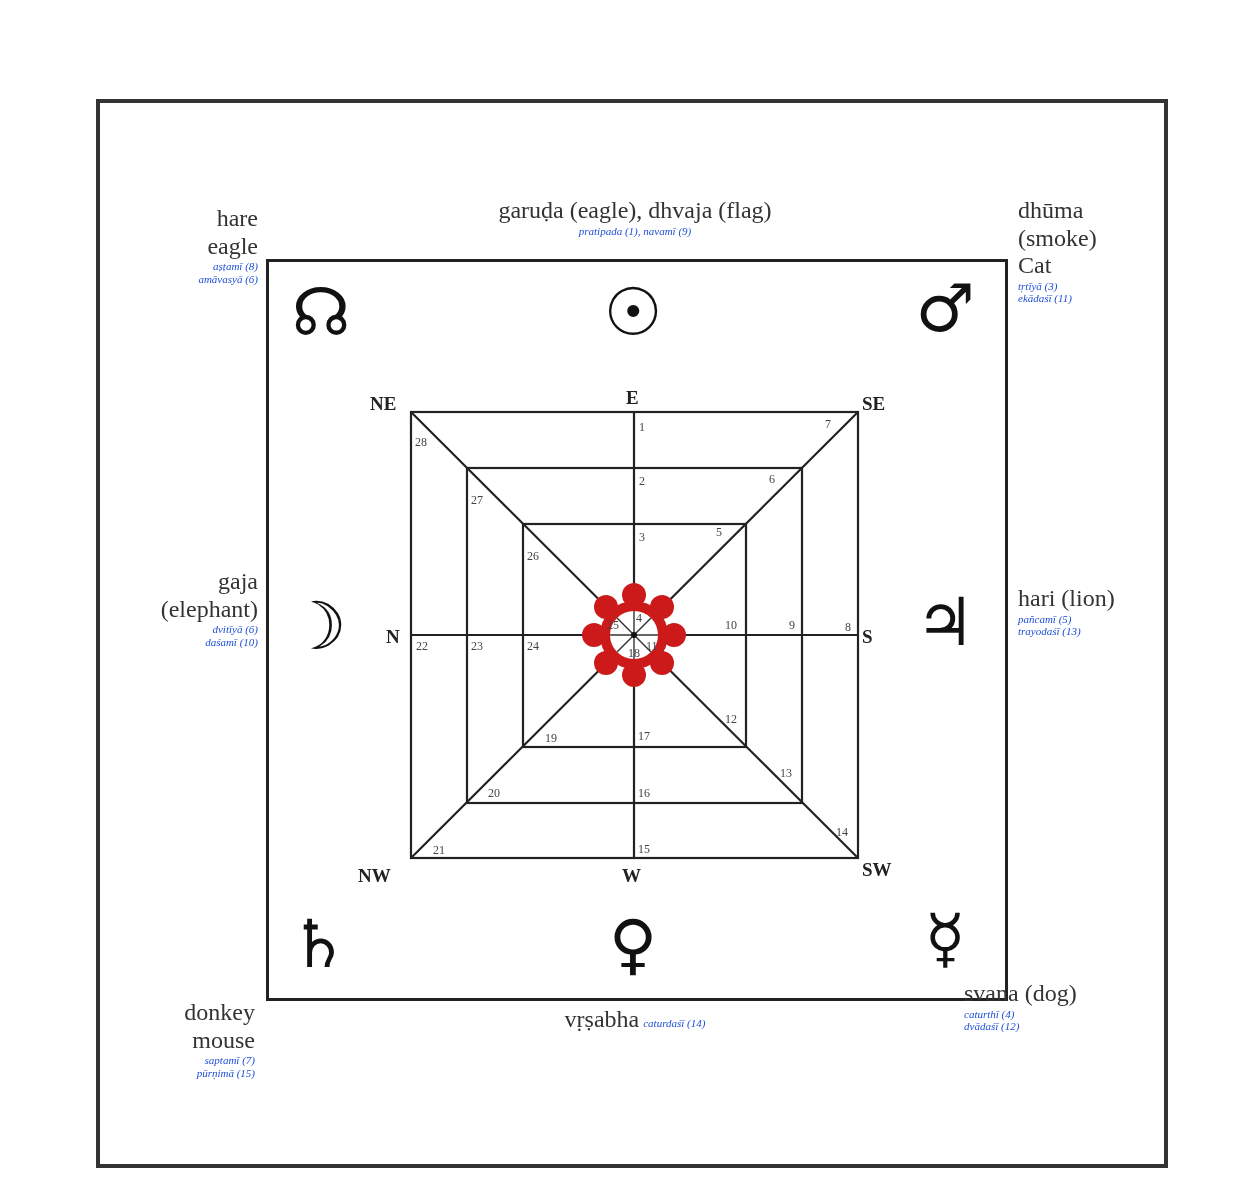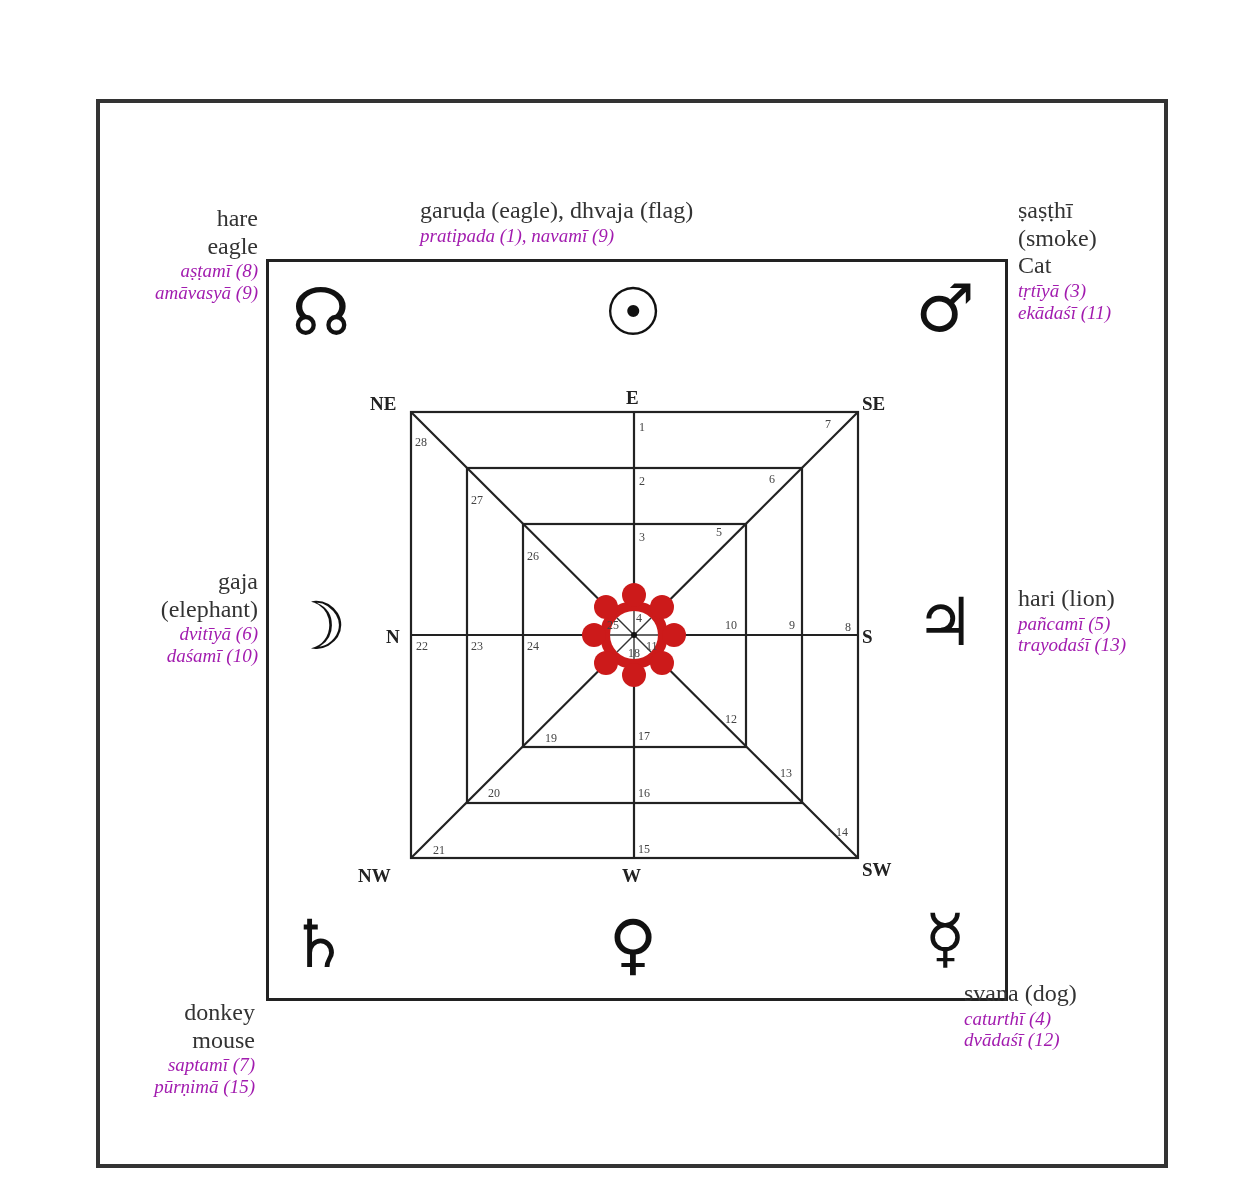--- a/index.html
+++ b/index.html
@@ -4,49 +4,49 @@
 <style>
   html, body { margin: 0; padding: 0; background: #ffffff; }
   body { width: 1248px; height: 1177px; position: relative; overflow: hidden;
          font-family: "Liberation Serif", "DejaVu Serif", serif; color: #222; }
   .outer-frame { position: absolute; left: 96px; top: 99px; width: 1072px; height: 1069px;
                  border: 4px solid #333; box-sizing: border-box; }
   .inner-frame { position: absolute; left: 266px; top: 259px; width: 742px; height: 742px;
                  border: 3px solid #222; box-sizing: border-box; }
   .lbl { position: absolute; line-height: 1.15; }
   .big { font-size: 24px; color: #333; }
-  .it { font-size: 19px; font-style: italic; color: #a21caf; }
+  .it { font-size: 11px; font-style: italic; color: #1d4ed8; }
   .right { text-align: right; }
-  .center { text-align: left; }
+  .center { text-align: center; }
   .glyph { position: absolute; font-family: "DejaVu Sans", sans-serif; color: #111;
            font-size: 66px; line-height: 1; text-align: center; width: 90px; }
   svg.compass { position: absolute; left: 0; top: 0; }
   .dir { font-family: "Liberation Serif", serif; font-weight: bold; font-size: 19px; fill: #222; }
   .num { font-family: "Liberation Serif", serif; font-size: 12px; fill: #444; }
 </style>
 </head>
 <body>
 
 <div class="outer-frame"></div>
 <div class="inner-frame"></div>
 
 <div class="lbl right" style="left:120px; top:205px; width:138px;">
   <div class="big">hare</div>
   <div class="big">eagle</div>
   <div class="it">aṣṭamī (8)</div>
-  <div class="it">amāvasyā (9)</div>
+  <div class="it">amāvasyā (6)</div>
 </div>
 
 <div class="lbl center" style="left:420px; top:197px; width:430px;">
   <div class="big">garuḍa (eagle), dhvaja (flag)</div>
   <div class="it">pratipada (1), navamī (9)</div>
 </div>
 
 <div class="lbl" style="left:1018px; top:197px; width:150px;">
-  <div class="big">ṣaṣṭhī</div>
+  <div class="big">dhūma</div>
   <div class="big">(smoke)</div>
   <div class="big">Cat</div>
   <div class="it">tṛtīyā (3)</div>
   <div class="it">ekādaśī (11)</div>
 </div>
 
 <div class="lbl right" style="left:115px; top:568px; width:143px;">
   <div class="big">gaja</div>
   <div class="big">(elephant)</div>
   <div class="it">dvitīyā (6)</div>
@@ -60,20 +60,21 @@
 </div>
 
 <div class="lbl right" style="left:115px; top:999px; width:140px;">
   <div class="big">donkey</div>
   <div class="big">mouse</div>
   <div class="it">saptamī (7)</div>
   <div class="it">pūrṇimā (15)</div>
 </div>
 
 <div class="lbl center" style="left:440px; top:1006px; width:390px;">
+  <div><span class="big">vṛṣabha</span> <span class="it">caturdaśī (14)</span></div>
 </div>
 
 <div class="lbl" style="left:964px; top:980px; width:150px;">
   <div class="big">svana (dog)</div>
   <div class="it">caturthī (4)</div>
   <div class="it">dvādaśī (12)</div>
 </div>
 
 <div class="glyph" style="left:276px; top:280px;">☊</div>
 <div class="glyph" style="left:588px; top:280px;">☉</div>

